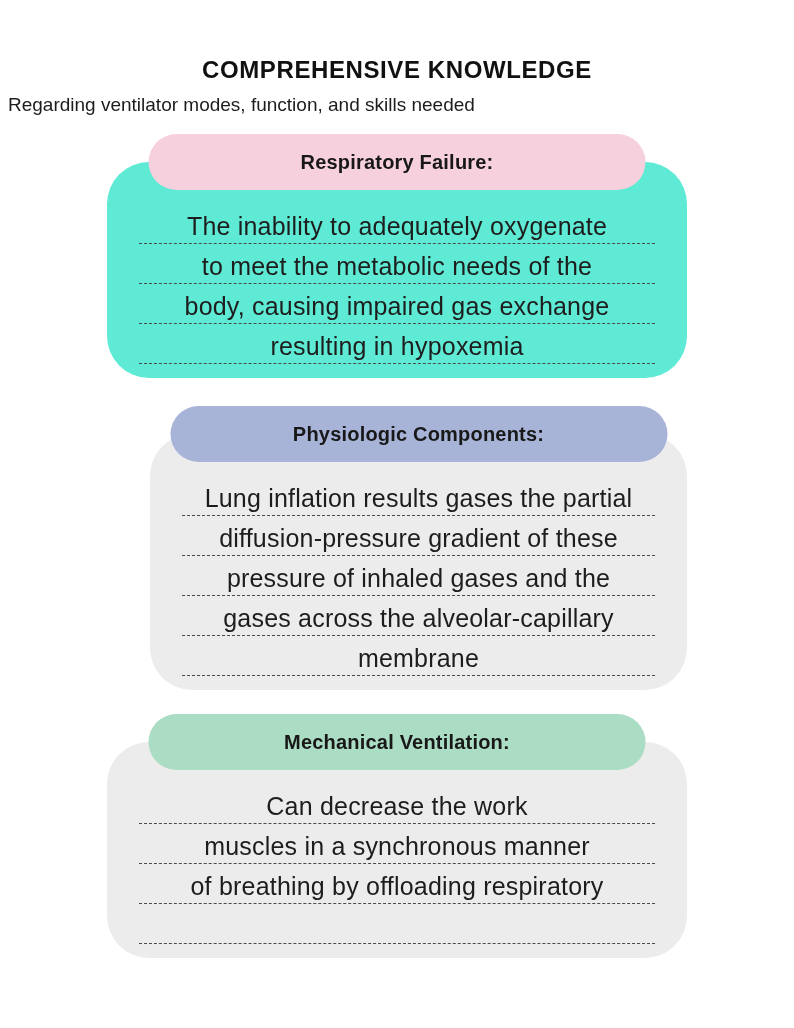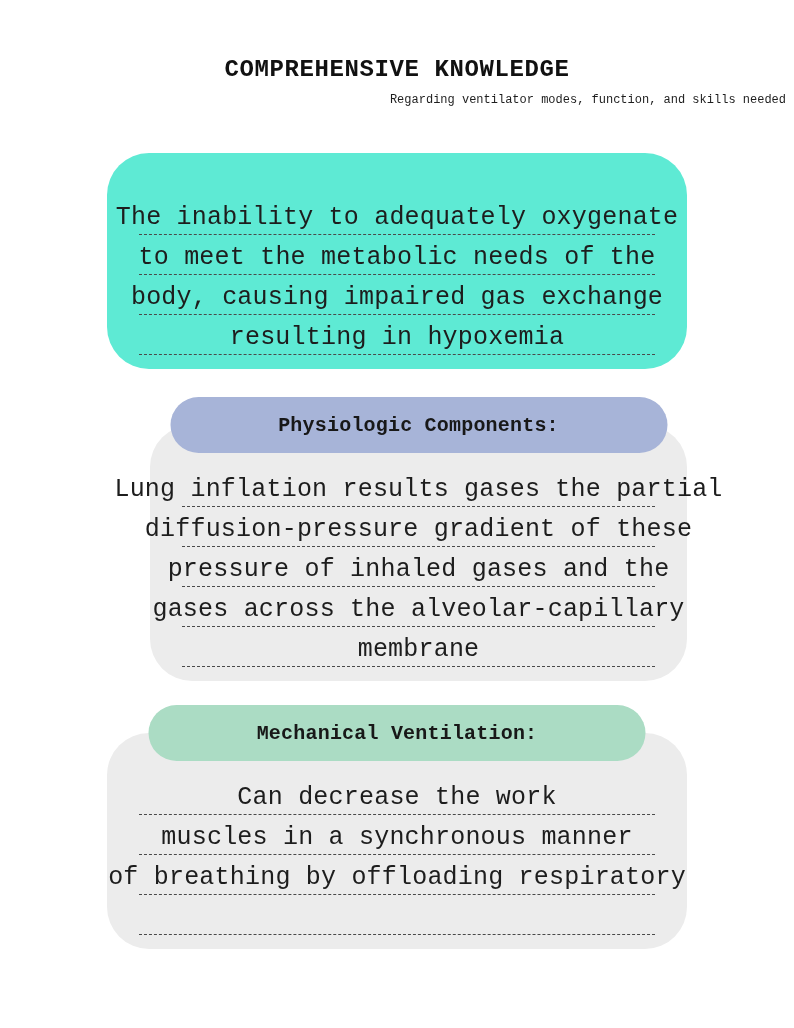--- a/index.html
+++ b/index.html
@@ -6,38 +6,38 @@
     margin: 0;
     padding: 0;
     background: #ffffff;
   }
   .page {
     position: relative;
     width: 778px;
     height: 1028px;
     margin: 0 auto;
     background: #ffffff;
-    font-family: Liberation Mono, monospace;
+    font-family: Liberation Sans, sans-serif;
     color: #1d1d1d;
     box-sizing: border-box;
     padding-top: 56px;
     overflow: hidden;
   }
   .page-title {
     margin: 0;
     text-align: center;
     font-size: 24px;
     font-weight: 700;
     letter-spacing: 0.6px;
     color: #111111;
   }
   .page-subtitle {
-    margin: 10px 0 0 16px;
-    text-align: right;
-    font-size: 12px;
+    margin: 10px 0 0 0;
+    text-align: left;
+    font-size: 19px;
     color: #1d1d1d;
   }
   .intro {
     margin: 40px auto 0 auto;
     max-width: 600px;
     text-align: center;
     font-size: 15px;
     line-height: 1.55;
     color: #1d1d1d;
   }
@@ -95,20 +95,23 @@
 <body>
 
 <div class="page">
 
   <h1 class="page-title">COMPREHENSIVE KNOWLEDGE</h1>
   <div class="page-subtitle">Regarding ventilator modes, function, and skills needed</div>
 
   <div class="sections">
 
     <section class="section section-1">
+      <div class="pill" style="background-color: rgb(247, 208, 222);">
+        <span class="pill-label">Respiratory Failure:</span>
+      </div>
       <div class="card" style="background-color: #5eead4;">
         <div class="line">The inability to adequately oxygenate</div>
         <div class="line">to meet the metabolic needs of the</div>
         <div class="line">body, causing impaired gas exchange</div>
         <div class="line">resulting in hypoxemia</div>
       </div>
     </section>
 
     <section class="section section-2">
       <div class="pill" style="background-color: rgb(167, 180, 216);">

